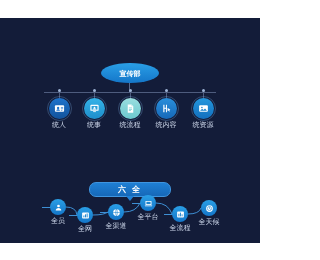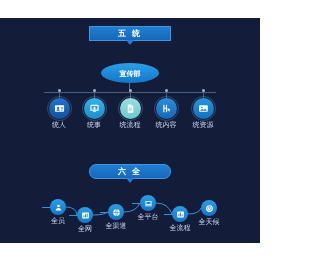--- a/index.html
+++ b/index.html
@@ -40,21 +40,21 @@
   }
   .hdr-label {
     color: #ffffff;
     font-size: 8px;
     font-weight: bold;
     letter-spacing: 2px;
     line-height: 1;
     white-space: nowrap;
   }
   #hdr-top { top: 26px; }
-  #hdr-bottom { top: 164px; border-radius: 7px; }
+  #hdr-bottom { top: 182px; border-radius: 7px; }
   .hdr-arrow {
     position: absolute;
     left: 50%;
     top: 100%;
     margin-left: -4px;
     width: 0;
     height: 0;
     border-left: 4px solid transparent;
     border-right: 4px solid transparent;
     border-top: 5px solid #1f7fd4;
@@ -184,24 +184,20 @@
     pointer-events: none;
   }
   .ico { display: block; }
 </style>
 </head>
 <body>
 
 <div id="stage">
   <div id="canvas"></div>
 
-  <div class="hdr" id="hdr-top">
-    <span class="hdr-label">五 统</span>
-    <span class="hdr-arrow"></span>
-  </div>
 
   <div id="ellipse">
     <span id="ellipse-label">宣传部</span>
   </div>
   <div id="ellipse-stem"></div>
 
   <div id="spine"></div>
 
   <div class="tick" style="left:59px"></div>
   <div class="top-stem" style="left:59px"></div>

